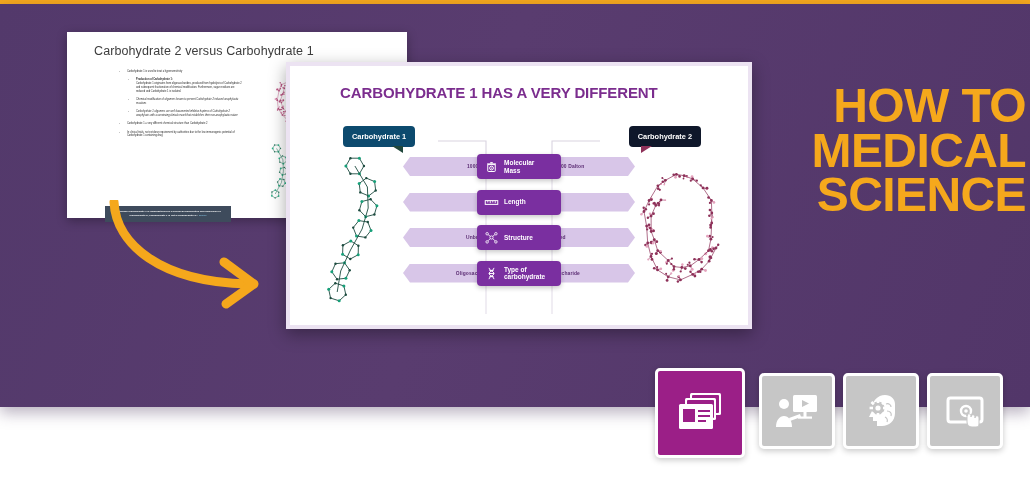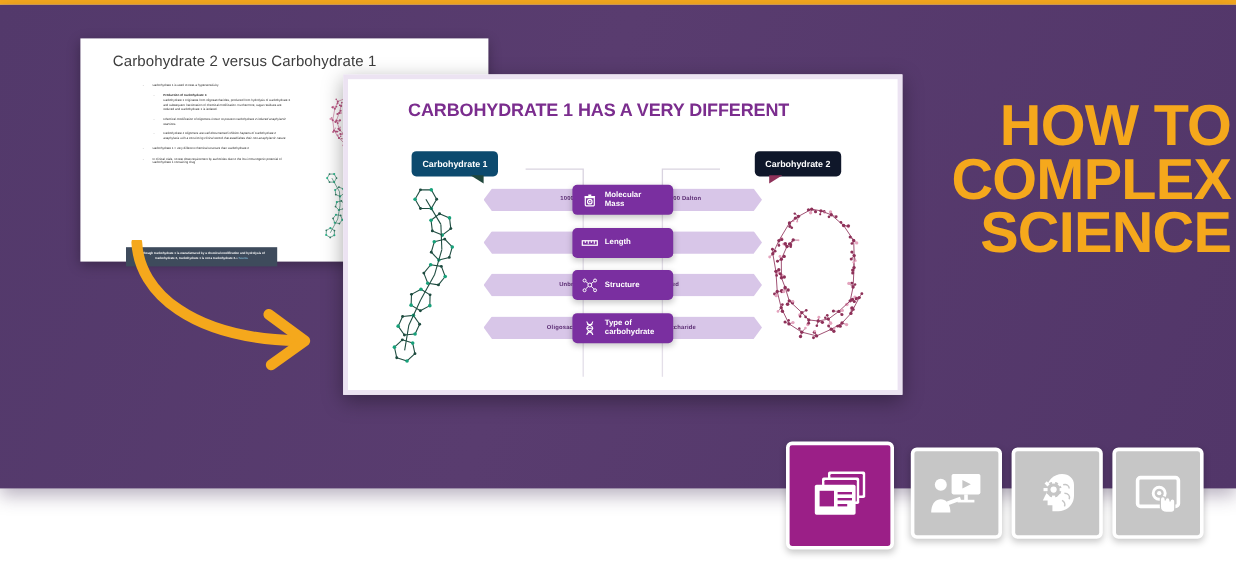--- a/index.html
+++ b/index.html
@@ -935,21 +935,21 @@
             <span>carbohydrate</span>
           </div>
         </div>
       </div>
 
     </div>
   </div>
 
   <div id="headline">
     <span class="ln"><span>HOW TO</span></span>
-    <span class="ln"><span>COMPLEX</span></span>
+    <span class="ln"><span>MEDICAL</span></span>
     <span class="ln"><span>SCIENCE</span></span>
   </div>
 
 </div>
 
 <div id="tiles">
 
   <div class="tile active">
     <svg width="50" height="46" viewBox="0 0 50 46">
       <rect x="15" y="3" width="31" height="22" rx="1.5" fill="#fff"></rect>

